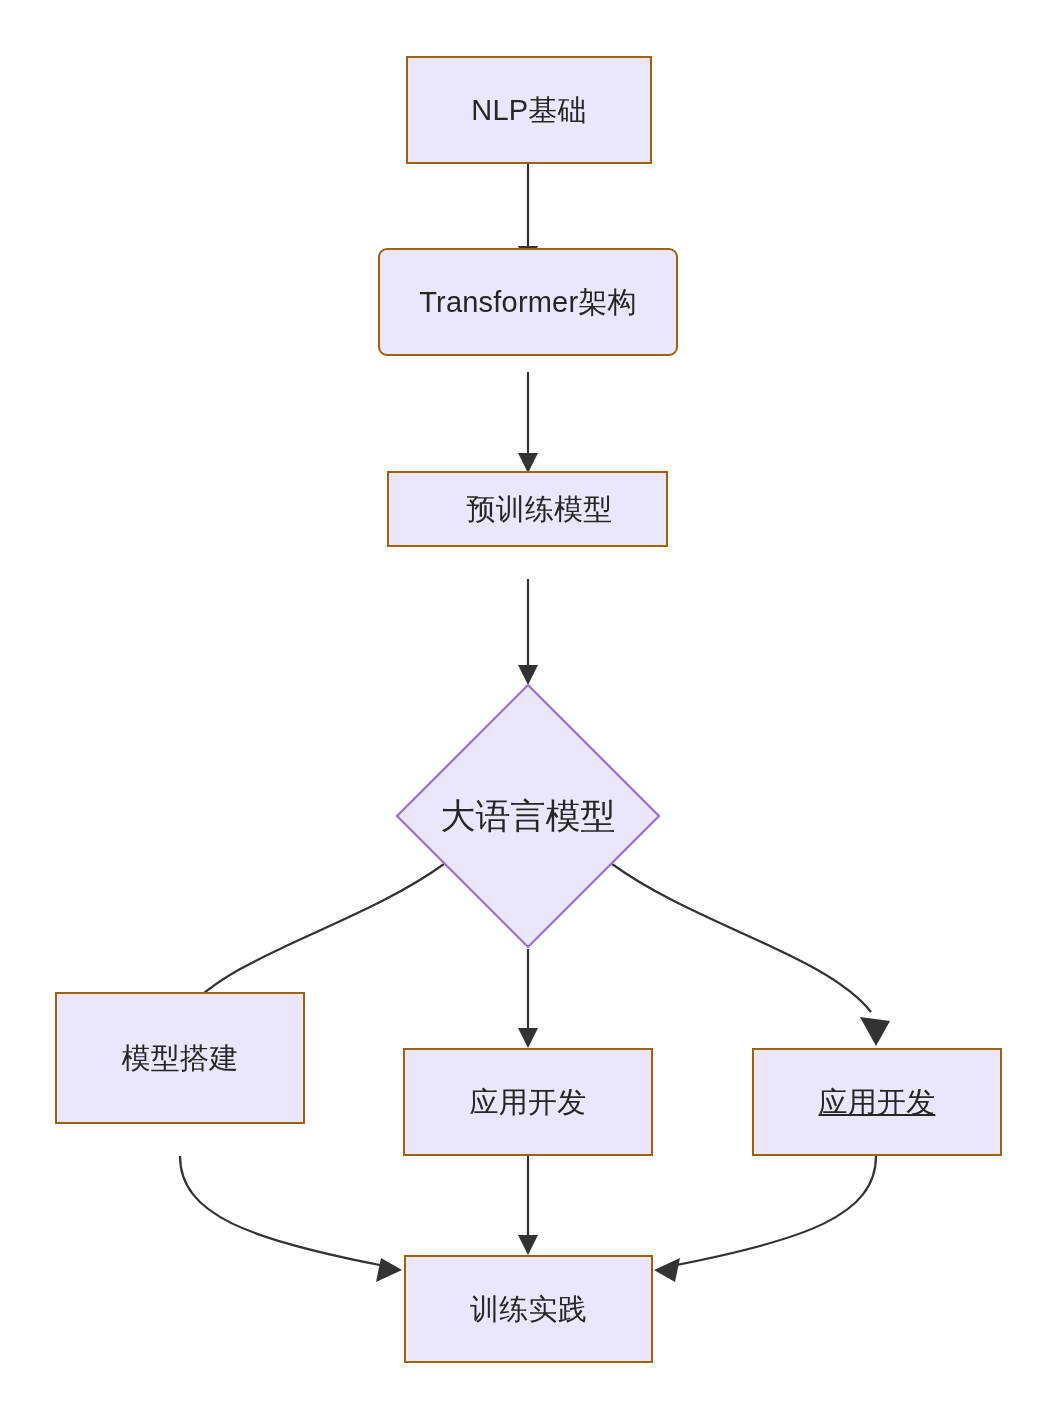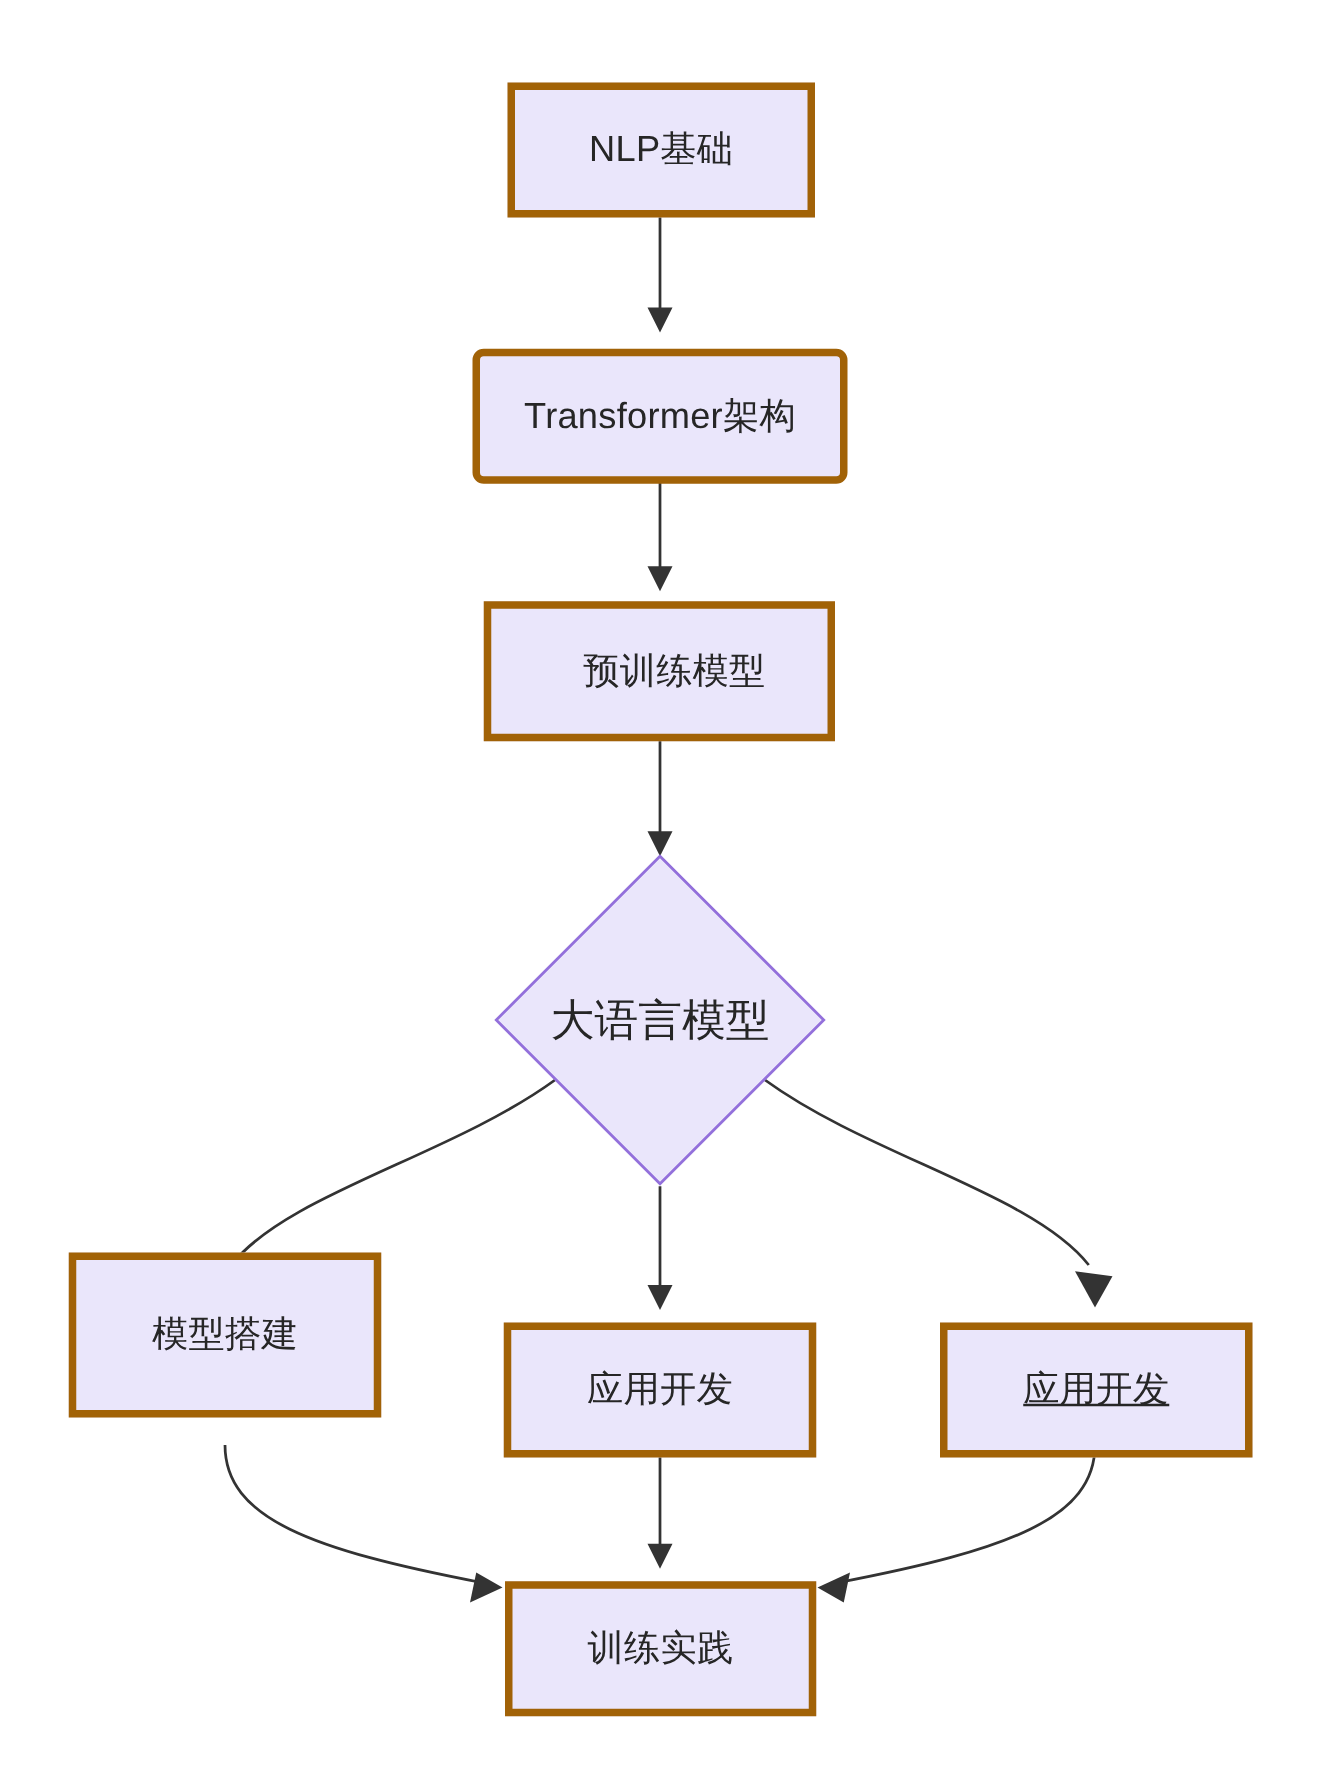--- a/index.html
+++ b/index.html
@@ -26,27 +26,26 @@
     height: 1420px;
     pointer-events: none;
   }
   .node {
     position: absolute;
     box-sizing: border-box;
     display: flex;
     align-items: center;
     justify-content: center;
     background: #eae6fb;
-    border: 6px solid #a16207;
+    border: 2px solid #a16207;
     color: #262626;
     font-size: 29px;
     line-height: 1.2;
     letter-spacing: 0.2px;
     white-space: nowrap;
-    margin-top: 10px;
   }
   .node.rounded {
     border-radius: 9px;
   }
   .diamond-wrap {
     position: absolute;
     display: flex;
     align-items: center;
     justify-content: center;
   }
@@ -123,25 +122,25 @@
     <g>
       <path class="edge-path" d="M 876 1156 C 876 1215, 806 1240, 671 1266"></path>
       <polygon class="arrow-head" points="654,1270 680,1258, 675,1282"></polygon>
     </g>
   </svg>
 
   <div class="node" style="left:406px; top:56px; width:246px; height:108px;">
     <span>NLP基础</span>
   </div>
 
-  <div class="node rounded" style="left:378px; top:269px; width:300px; height:108px;">
+  <div class="node rounded" style="left:378px; top:248px; width:300px; height:108px;">
     <span>Transformer架构</span>
   </div>
 
-  <div class="node" style="left:387px; top:471px; width:281px; height:112px;padding-left:24px;">
+  <div class="node" style="left:387px; top:471px; width:281px; height:76px;padding-left:24px;">
     <span>预训练模型</span>
   </div>
 
   <div class="diamond-wrap" style="left:395px; top:683px; width:266px; height:266px;">
     <svg class="diamond-shape" viewBox="0 0 266 266" preserveAspectRatio="none">
       <polygon points="133,2 264,133 133,264 2,133" fill="#eae6fb" stroke="#9370db" stroke-width="2.2"></polygon>
     </svg>
     <span class="diamond-label">大语言模型</span>
   </div>
 

